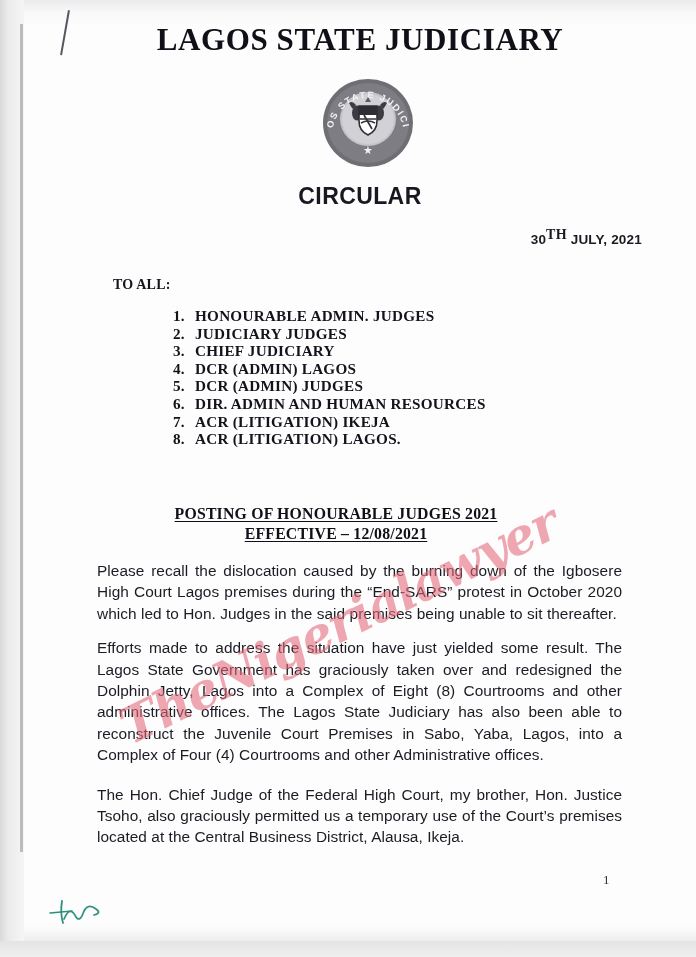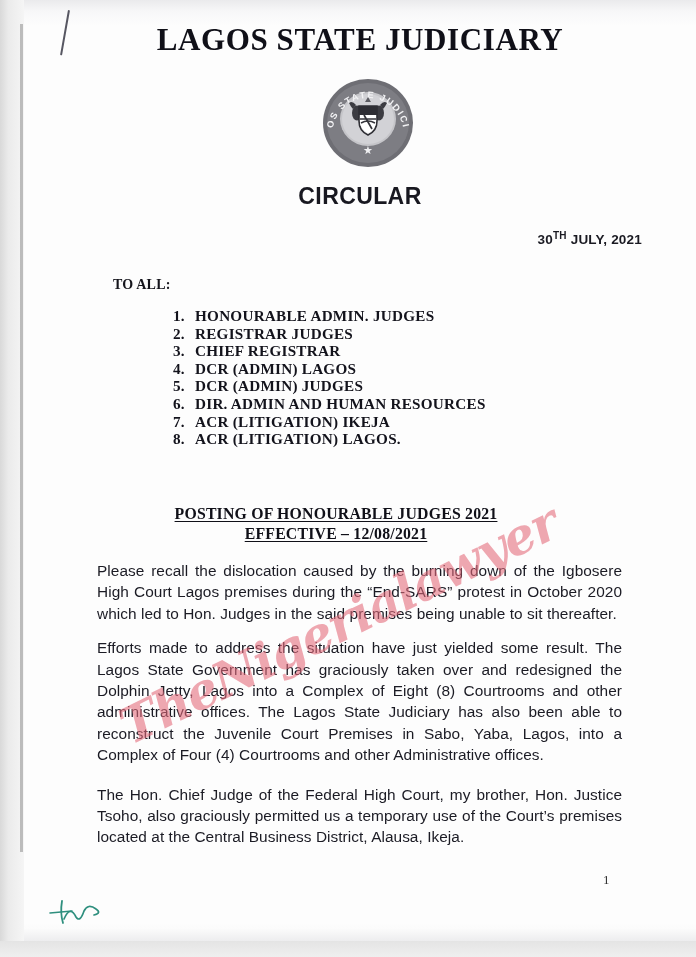--- a/index.html
+++ b/index.html
@@ -102,23 +102,24 @@
   .doc-date {
     position: absolute;
     right: 54px; top: 232px;
     font-family: "Liberation Sans", sans-serif;
     font-weight: bold;
     font-size: 13.5px;
     letter-spacing: 0.2px;
     color: #1a1a22;
   }
   .doc-date sup {
-    font-size: 10px;
+    font-size: 14px;
     vertical-align: super;
     line-height: 0;
+    font-family: Liberation Serif, serif;
   }
 
   
   .to-all {
     position: absolute;
     left: 89px; top: 277px;
     font-family: Liberation Serif, serif;
     font-weight: bold;
     font-size: 14px;
     letter-spacing: 0.2px;
@@ -272,22 +273,22 @@
     </div>
 
     <div class="circular-heading">CIRCULAR</div>
 
     <div class="doc-date"><span>30</span><sup>TH</sup><span> JULY, 2021</span></div>
 
     <div class="to-all">TO ALL:</div>
 
     <ol class="recipients" id="recipient-list">
         <li><span class="num">1.</span><span>HONOURABLE ADMIN. JUDGES</span></li>
-        <li><span class="num">2.</span><span>REGISTRAR JUDGES</span></li>
-        <li><span class="num">3.</span><span>CHIEF REGISTRAR</span></li>
+        <li><span class="num">2.</span><span>JUDICIARY JUDGES</span></li>
+        <li><span class="num">3.</span><span>CHIEF JUDICIARY</span></li>
         <li><span class="num">4.</span><span>DCR (ADMIN) LAGOS</span></li>
         <li><span class="num">5.</span><span>DCR (ADMIN) JUDGES</span></li>
         <li><span class="num">6.</span><span>DIR. ADMIN AND HUMAN RESOURCES</span></li>
         <li><span class="num">7.</span><span>ACR (LITIGATION) IKEJA</span></li>
         <li><span class="num">8.</span><span>ACR (LITIGATION) LAGOS.</span></li>
       </ol>
 
     <div class="subject-block">
       <div class="subject-line"><span>POSTING OF HONOURABLE JUDGES 2021</span></div>
       <div class="subject-line"><span>EFFECTIVE – 12/08/2021</span></div>

